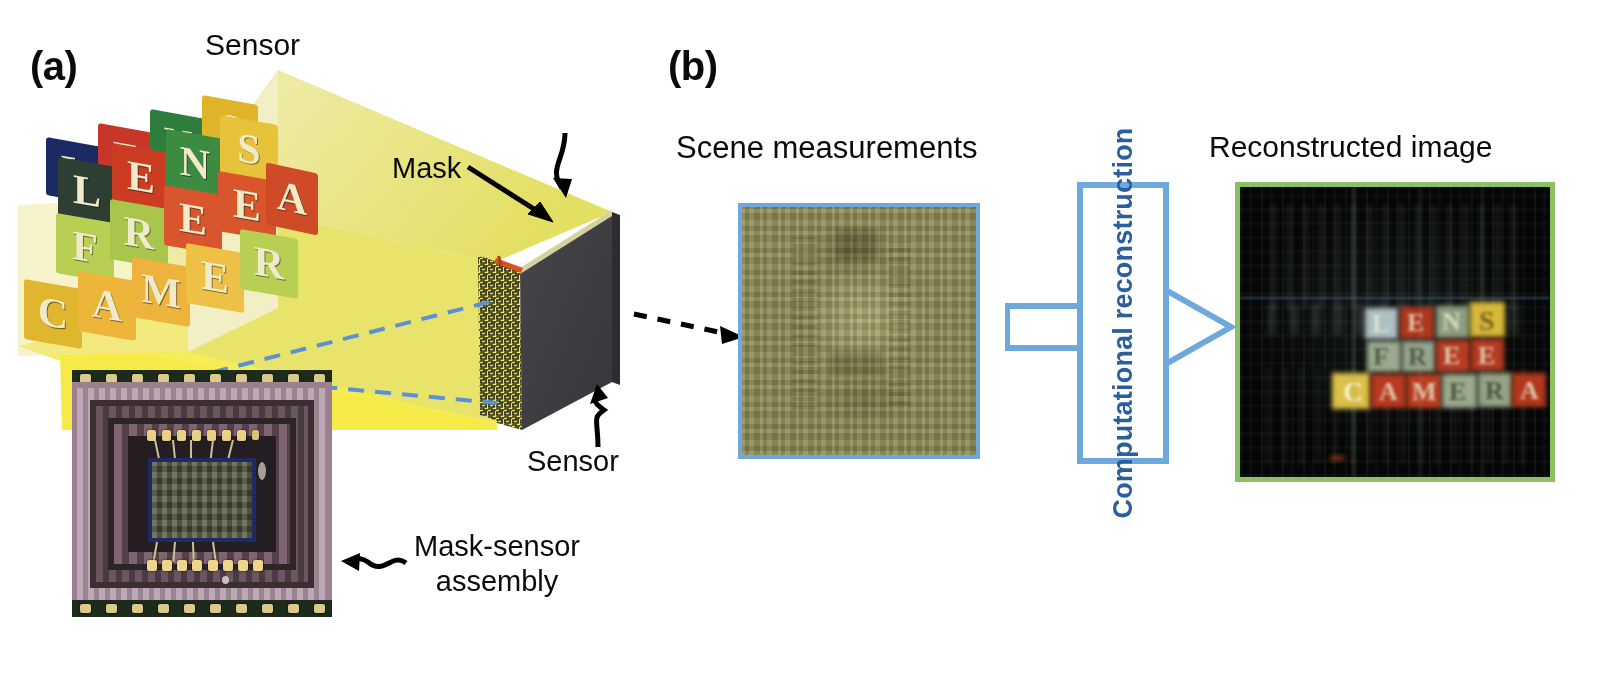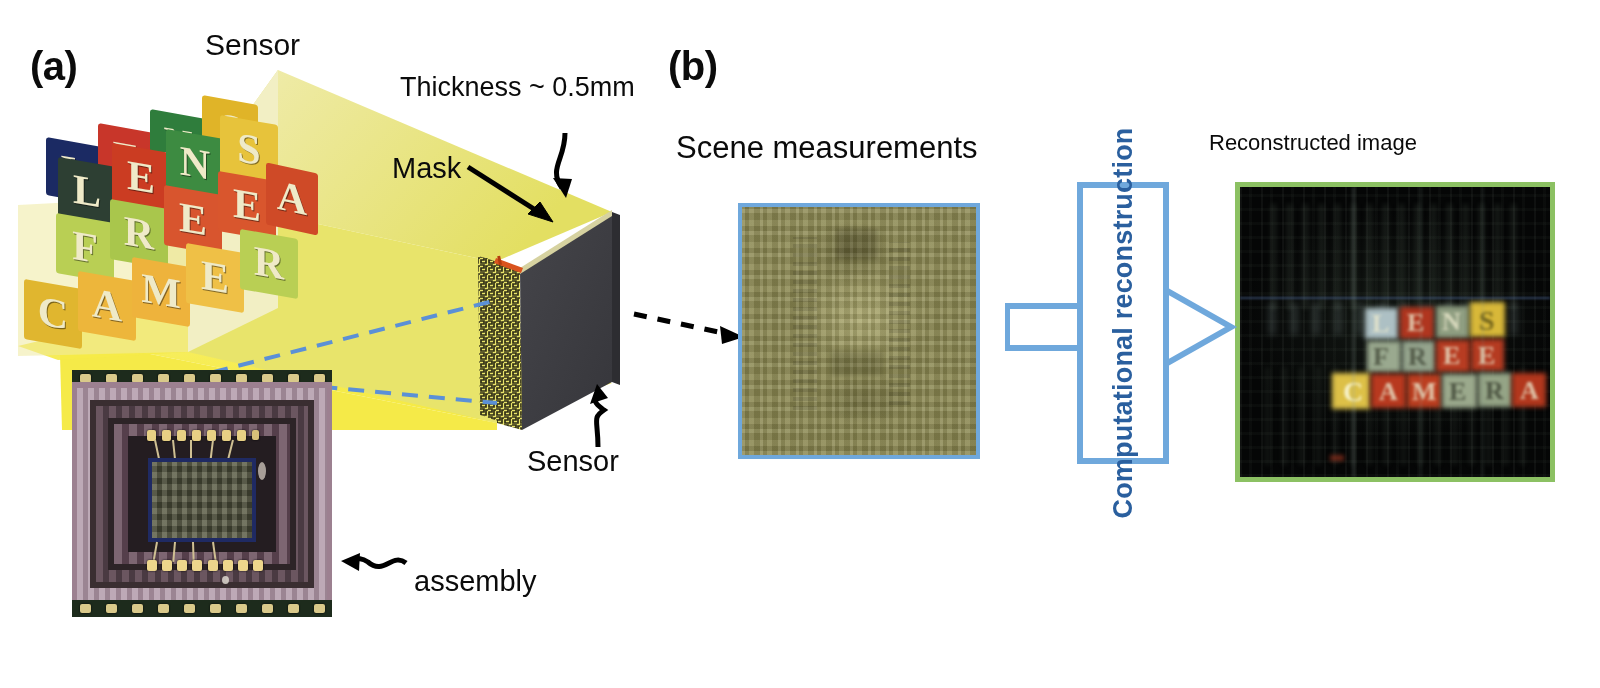--- a/index.html
+++ b/index.html
@@ -32,21 +32,21 @@
 
   
   #assembly-photo{position:absolute;left:72px;top:370px;width:260px;height:247px;
       background:#2b2320;overflow:hidden;}
   .ring{position:absolute;box-sizing:border-box;}
   .pinrow{position:absolute;display:flex;justify-content:space-around;align-items:center;}
   .pin{width:11px;height:9px;background:#d9c98a;border-radius:2px;box-shadow:0 0 2px #000;}
   .wire{position:absolute;width:2px;background:#cfc093;transform-origin:top center;}
   #letter-b{left:668px;top:44px;}
   #meas-title{left:676px;top:130px;font-size:31px;}
-  #recon-title{left:1209px;top:130px;font-size:22px;}
+  #recon-title{left:1209px;top:130px;font-size:30px;}
 
   #meas-img{position:absolute;left:738px;top:203px;width:242px;height:256px;
       border:4px solid #6fa8dc;box-sizing:border-box;overflow:hidden;background:#8d8a55;}
   #recon-img{position:absolute;left:1235px;top:182px;width:320px;height:300px;
       border:5px solid #8cc163;box-sizing:border-box;overflow:hidden;background:#050505;}
 
   #proc-box{position:absolute;left:1077px;top:182px;width:92px;height:282px;
       border:6px solid #6fa8dc;box-sizing:border-box;background:#fff;
       display:flex;align-items:center;justify-content:center;z-index:3;}
   #proc-text{transform:rotate(-90deg);white-space:nowrap;font-size:27px;font-weight:bold;
@@ -283,24 +283,23 @@
           <div class="pin"></div>
         <div class="pin"></div>
           <div class="pin"></div>
       </div>
       <div style="position:absolute;left:186px;top:92px;width:8px;height:18px;background:#c8bfb6;border-radius:50%;opacity:.8;"></div>
       <div style="position:absolute;left:150px;top:206px;width:7px;height:8px;background:#ddd7cf;border-radius:50%;opacity:.85;"></div>
     </div>
 
     <div class="lbl panel-letter" id="letter-a">(a)</div>
     <div class="lbl" id="scene-label">Sensor</div>
-    <div class="lbl" id="thickness-label">Thickness ~ 0.5mm</div>
     <div class="lbl" id="mask-label">Mask</div>
     <div class="lbl" id="sensor-label">Sensor</div>
-    <div class="lbl" id="assembly-label"><br><span>assembly</span></div>
+    <div class="lbl" id="assembly-label"><span>Mask-sensor</span><br><span>assembly</span></div>
   </div>
 
   <div>
 
     <div class="lbl panel-letter" id="letter-b">(b)</div>
     <div class="lbl" id="meas-title">Scene measurements</div>
     <div class="lbl" id="recon-title">Reconstructed image</div>
 
     <svg style="position:absolute;left:620px;top:290px;width:140px;height:70px;">
       <line x1="14" y1="24" x2="108" y2="44" stroke="#000" stroke-width="5" stroke-dasharray="13 11"></line>

